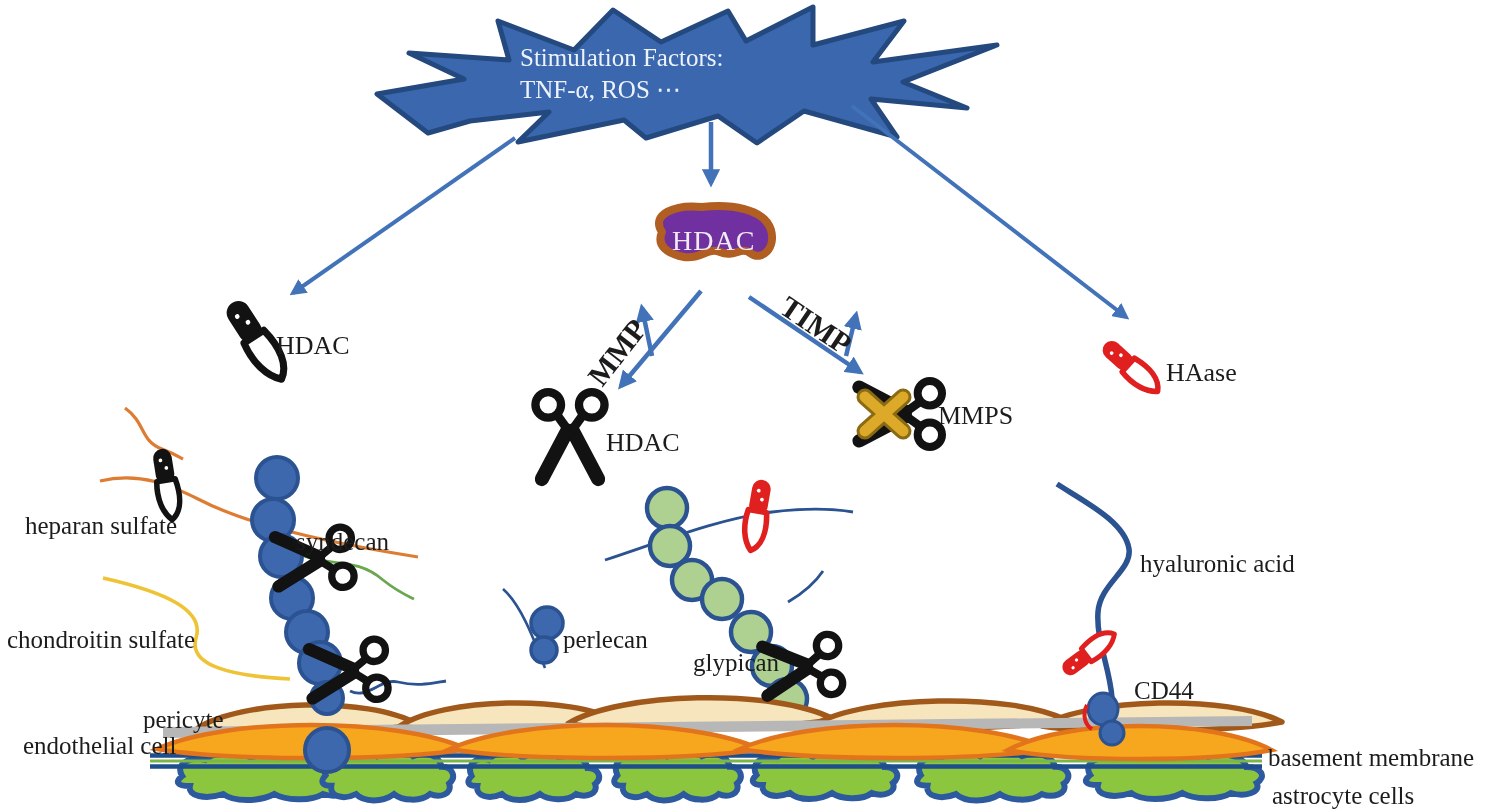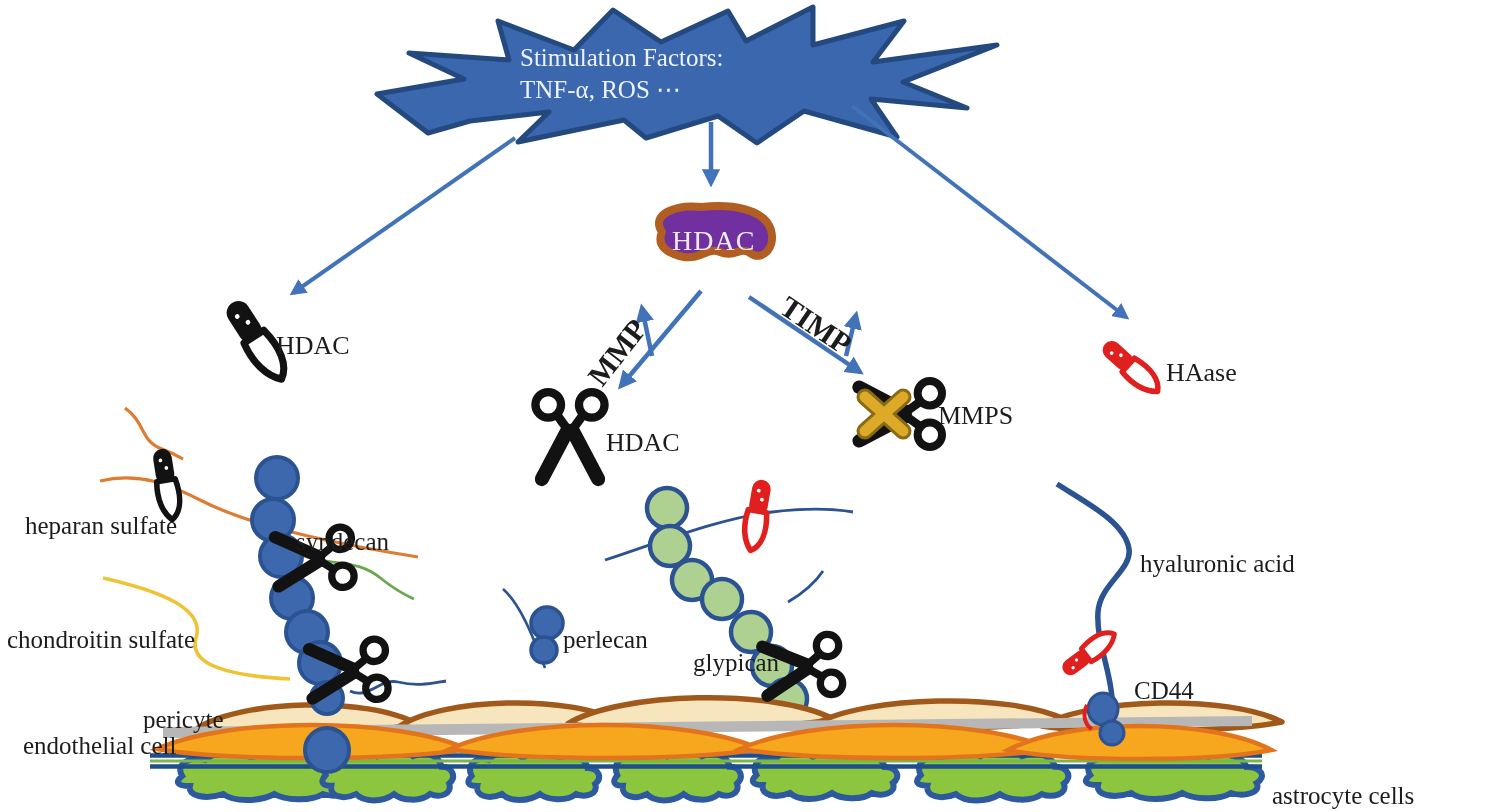--- a/index.html
+++ b/index.html
@@ -176,15 +176,16 @@
   <div class="lbl" style="left:25px;top:512px;">heparan sulfate</div>
   <div class="lbl" style="left:296px;top:493px;margin-top:35px;">syndecan</div>
   <div class="lbl" style="left:7px;top:626px;">chondroitin sulfate</div>
   <div class="lbl" style="left:563px;top:618px;margin-top:8px;">perlecan</div>
   <div class="lbl" style="left:657px;top:649px;margin-left:36px;">glypican</div>
   <div class="lbl" style="left:1140px;top:550px;">hyaluronic acid</div>
   <div class="lbl" style="left:1134px;top:677px;">CD44</div>
 
   <div class="lbl" style="left:143px;top:706px;">pericyte</div>
   <div class="lbl" style="left:23px;top:732px;">endothelial cell</div>
+  <div class="lbl" style="left:1268px;top:744px;">basement membrane</div>
   <div class="lbl" style="left:1272px;top:782px;">astrocyte cells</div>
 
 </div>
 
 </body></html>

